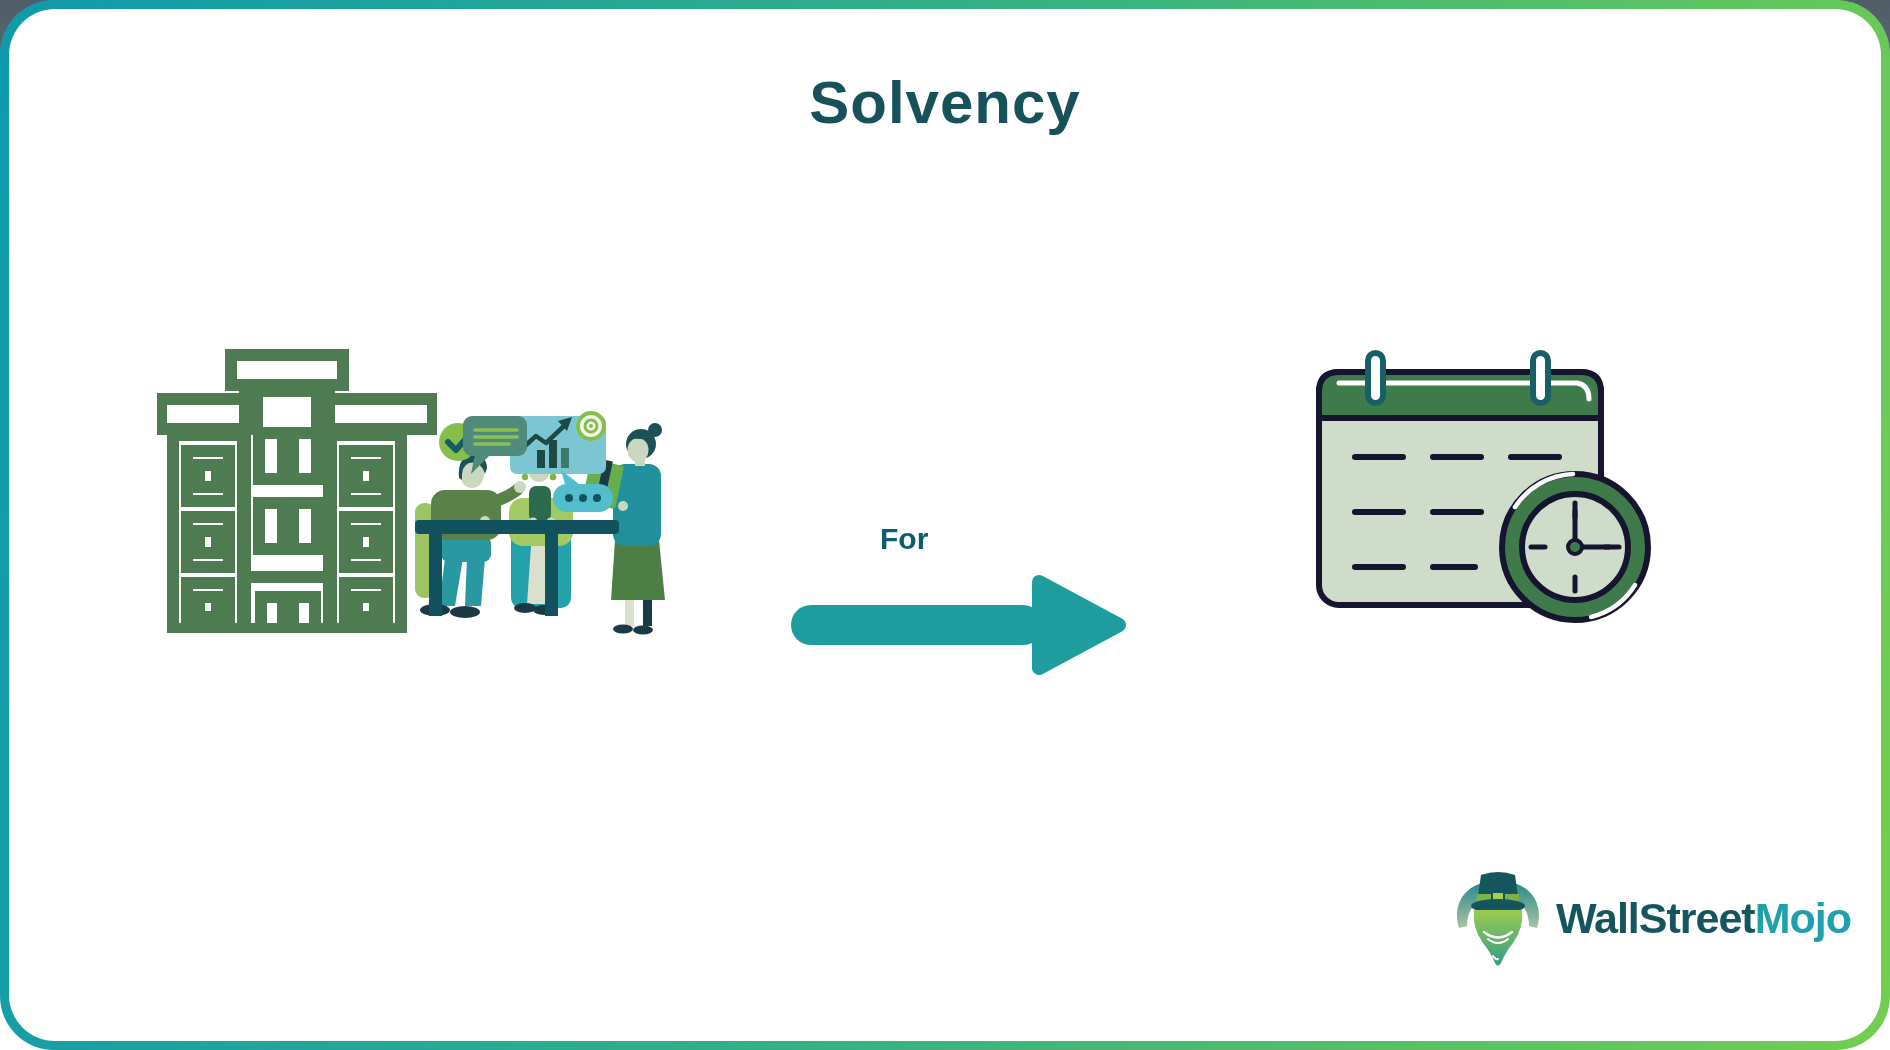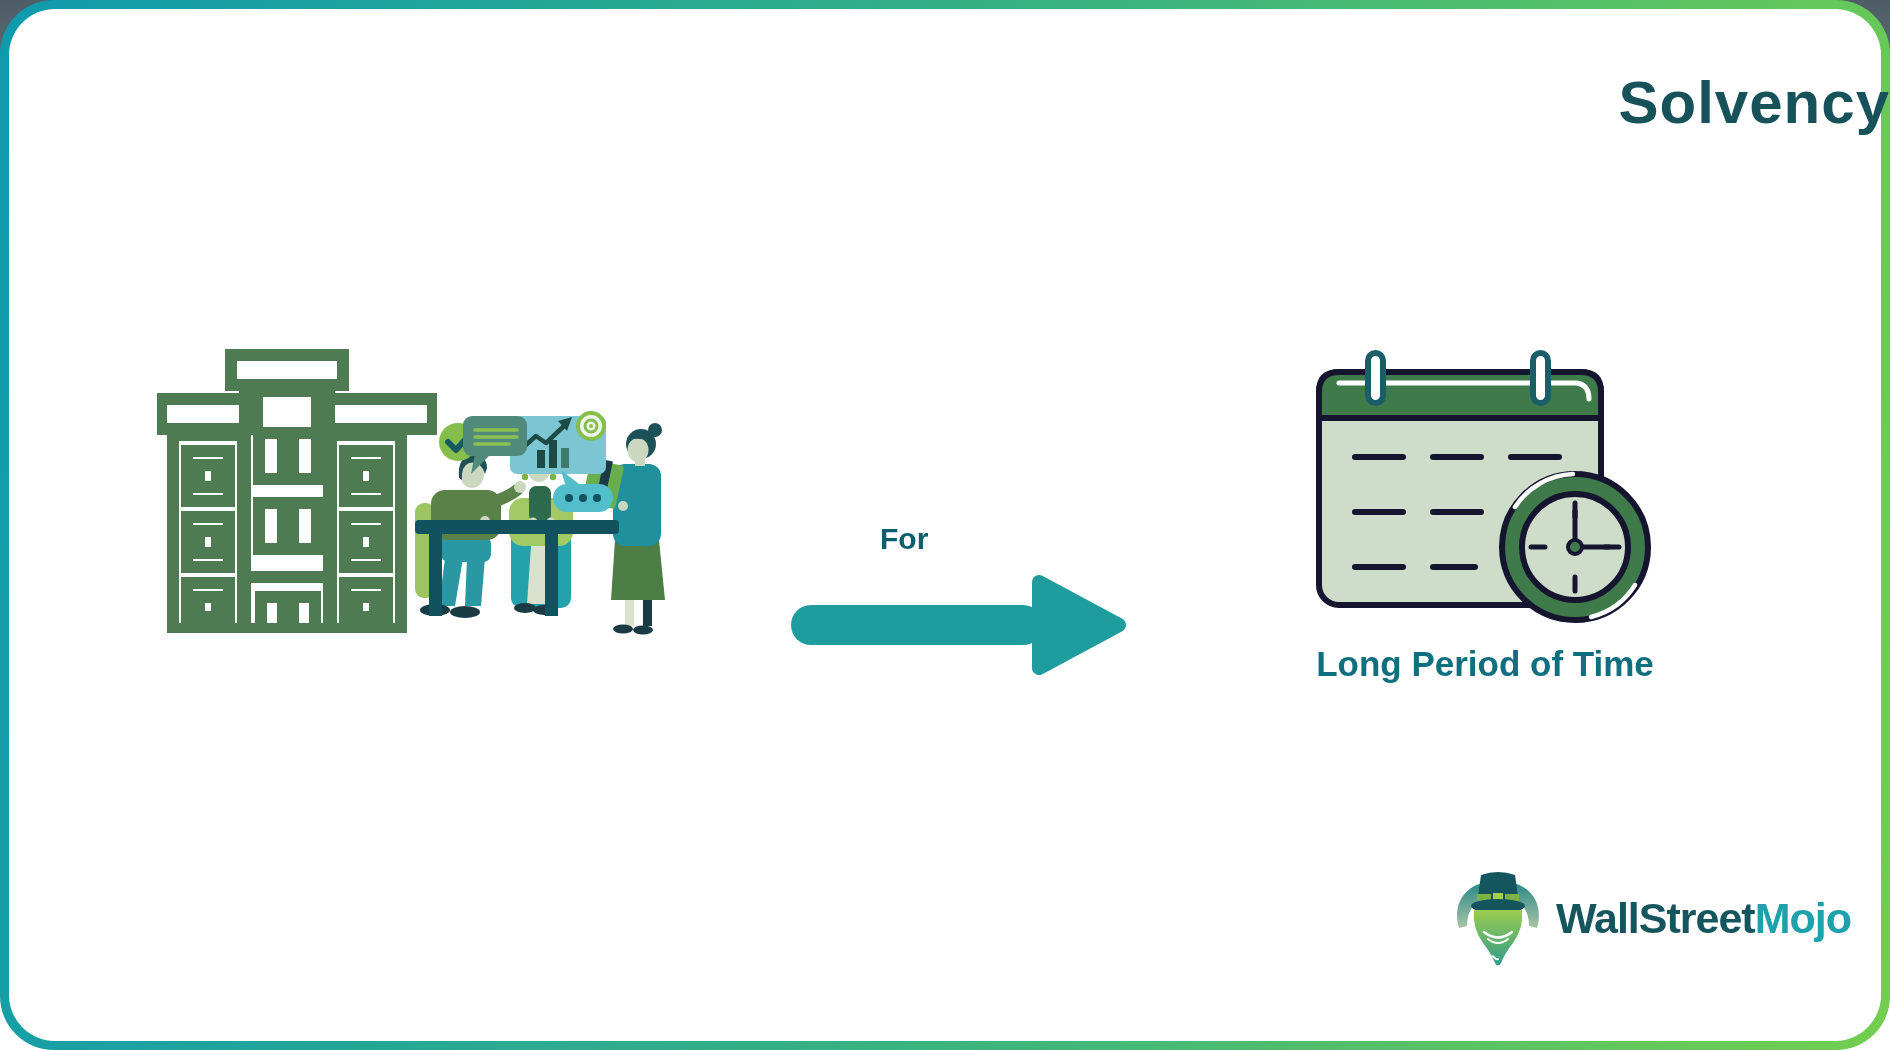--- a/index.html
+++ b/index.html
@@ -8,21 +8,21 @@
     position:relative;width:1890px;height:1050px;overflow:hidden;
     background:linear-gradient(180deg,#4E5D66 0%,#97a0a6 35%,#ffffff 75%);
   }
   .card{
     position:absolute;inset:0;border-radius:54px;
     background:linear-gradient(100deg,#0F9AAD 0%,#3BB47E 55%,#72CE4F 100%);
     padding:9px;box-sizing:border-box;
   }
   .card-inner{width:100%;height:100%;background:#ffffff;border-radius:46px;}
   .title{
-    position:absolute;top:68px;left:0;width:100%;text-align:right;
+    position:absolute;top:68px;left:0;width:100%;text-align:center;
     font-size:60px;font-weight:bold;color:#17525B;letter-spacing:1px;
   }
   .label{
     position:absolute;text-align:center;font-weight:bold;
     font-size:35px;color:#0F6F7E;letter-spacing:0px;
   }
   .label-left{left:80px;width:640px;top:644px;}
   .label-right{left:1270px;width:430px;top:644px;}
   .for-label{
     position:absolute;left:880px;width:140px;top:522px;
@@ -210,21 +210,20 @@
         <line x1="290" y1="202" x2="304" y2="202"></line>
         <line x1="260" y1="232" x2="260" y2="246"></line>
         <line x1="216" y1="202" x2="230" y2="202"></line>
         <line x1="260" y1="202" x2="260" y2="166"></line>
         <line x1="260" y1="202" x2="294" y2="202"></line>
       </g>
       <circle cx="260" cy="202" r="7" fill="#3F7A4B" stroke="#15152F" stroke-width="4"></circle>
     </g>
   </svg>
 
-  <div class="label label-right">Long Period of Time</div>
 
   <div class="logo">
     <svg width="92" height="100" viewBox="0 0 92 100">
       <defs>
         <linearGradient id="hornGrad" x1="0" y1="0" x2="0" y2="1">
           <stop offset="0" stop-color="#2A8A8A"></stop>
           <stop offset="1" stop-color="#A9C3A4"></stop>
         </linearGradient>
         <linearGradient id="faceGrad" x1="0" y1="0" x2="0" y2="1">
           <stop offset="0" stop-color="#9CCC4F"></stop>

